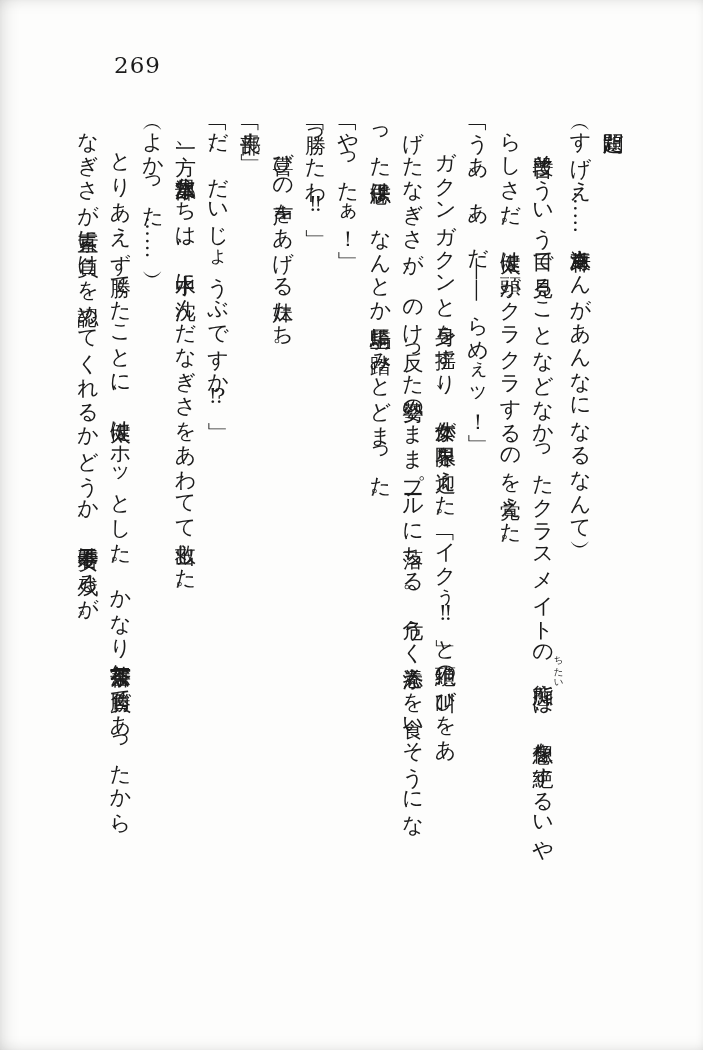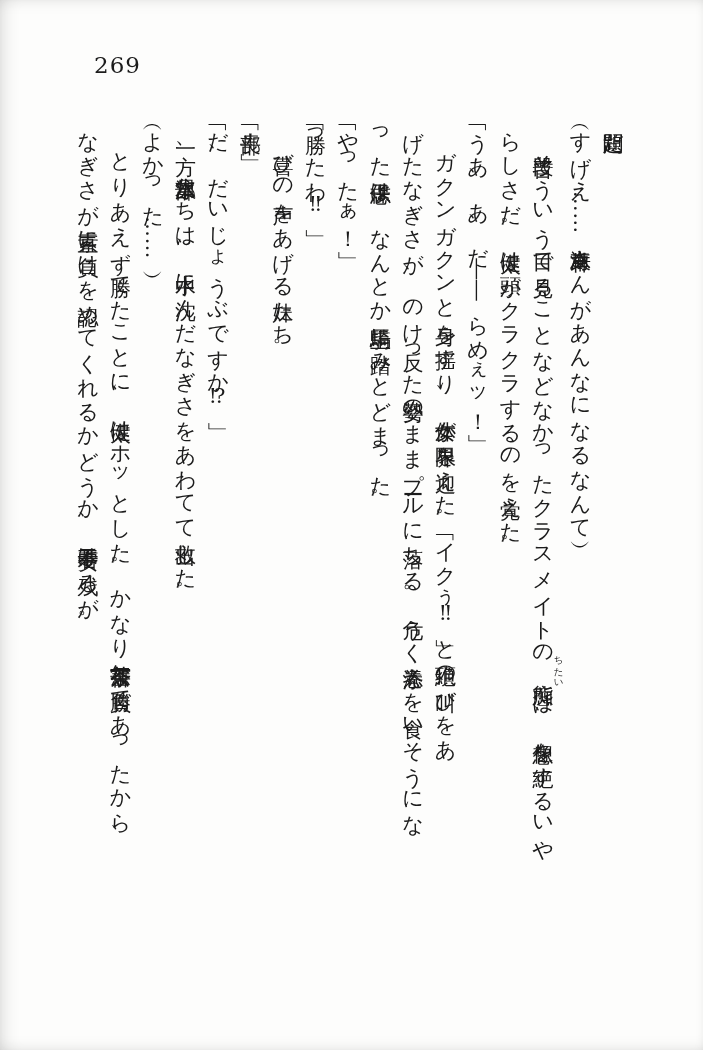--- a/index.html
+++ b/index.html
@@ -20,21 +20,21 @@
     background: #fdfdfc;
     
     box-shadow:
       inset 14px 0 20px -14px rgba(0,0,0,0.18),
       inset -6px 0 12px -8px rgba(0,0,0,0.08),
       inset 0 12px 16px -12px rgba(0,0,0,0.10),
       inset 0 -12px 16px -12px rgba(0,0,0,0.10);
   }
   .page-number {
     position: absolute;
-    left: 94px;
+    left: 114px;
     top: 52px;
     font-size: 23px;
     color: #1c1c1c;
     letter-spacing: 1px;
     font-family: "DejaVu Serif", "Liberation Serif", serif;
   }
   .text-block {
     position: absolute;
     top: 117px;
     right: 74px;

